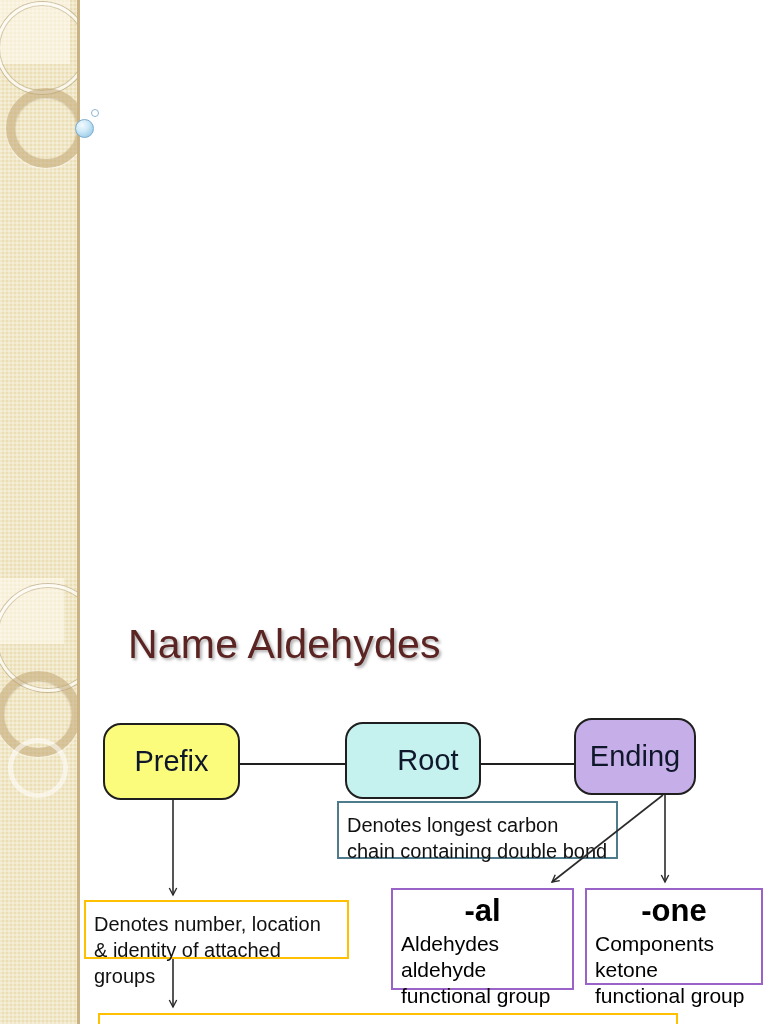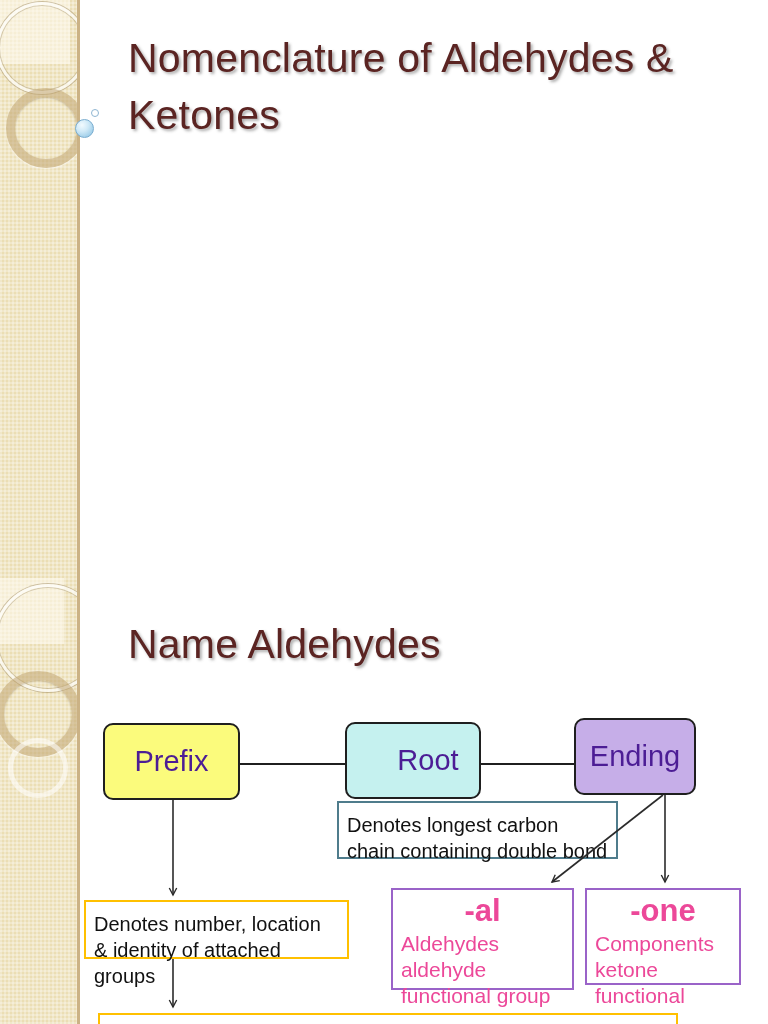--- a/index.html
+++ b/index.html
@@ -51,58 +51,56 @@
     font-size:41px; line-height:1.38; color:#5b2422;
     white-space:pre-line; letter-spacing:0.2px;
     text-shadow:2px 2px 3px rgba(70,70,70,.45);
   }
   #slide1 .title { top:30px; }
   #slide2 .title { top:40px; }
 
   
   .node {
     position:absolute; display:flex; align-items:center; justify-content:center;
-    border:2.5px solid #1f1f1f; border-radius:10px; font-size:29px; color:#4c1d95;
+    border:2.5px solid #1f1f1f; border-radius:18px; font-size:29px; color:#0f172a;
   }
   #node-prefix { left:103px; top:147px; width:137px; height:77px; }
   #node-root   { left:345px; top:146px; width:136px; height:77px;padding-left:30px; }
   #node-ending { left:574px; top:142px; width:122px; height:77px; }
 
   .note {
     position:absolute; background:#ffffff; font-size:20px; line-height:1.3;
     white-space:pre-line; color:#111; padding:9px 8px;
   }
   #root-note   { left:337px; top:225px; width:281px; height:58px; border:2px solid #4f7c8c; }
   #prefix-note { left:84px;  top:324px; width:265px; height:59px; border:2px solid #ffc000; overflow:visible; }
 
-  .suffix-box { position:absolute; background:#ffffff; border:2px solid #9a63c8; color:#ec4899; overflow:visible; }
+  .suffix-box { position:absolute; background:#ffffff; border:2px solid #9a63c8; color:#000000; overflow:visible; }
   #al-box  { left:391px; top:312px; width:183px; height:102px; }
-  #one-box { left:585px; top:312px; width:156px; height:97px; }
+  #one-box { left:585px; top:312px; width:178px; height:97px; }
   .suffix-term { font-weight:bold; font-size:31px; text-align:center; line-height:1.15; margin-top:3px; }
   .suffix-desc { font-size:21px; line-height:1.24; white-space:pre-line; padding-left:8px; margin-top:2px; }
 
   #bottom-box { position:absolute; left:98px; top:437px; width:580px; height:132px; border:2.5px solid #ffc000; background:#ffffff; }
 
   .connector-layer { position:absolute; left:0; top:0; width:768px; height:576px; pointer-events:none; }
 </style>
 </head>
 <body>
 
 <div class="page">
 
   <section class="slide" id="slide1">
     <div class="sidebar">
       <div class="light-rect"></div>
       <div class="ring ring-thin" id="s1-ring-thin"></div>
       <div class="ring ring-thick" id="s1-ring-thick"></div>
     </div>
     <div class="bullet-ball"></div>
     <div class="bullet-ring"></div>
-    <h1 class="title" style="margin:0;font-weight:normal;">Nomenclature of Aldehydes &amp;
-Ketones</h1>
   </section>
 
   <section class="slide" id="slide2">
     <div class="sidebar">
       <div class="light-rect"></div>
       <div class="ring ring-thin" id="s2-ring-thin"></div>
       <div class="ring ring-thick" id="s2-ring-thick"></div>
       <div class="ring" id="s2-ring-small"></div>
     </div>
     <h1 class="title" style="margin:0;font-weight:normal;">Name Aldehydes</h1>

